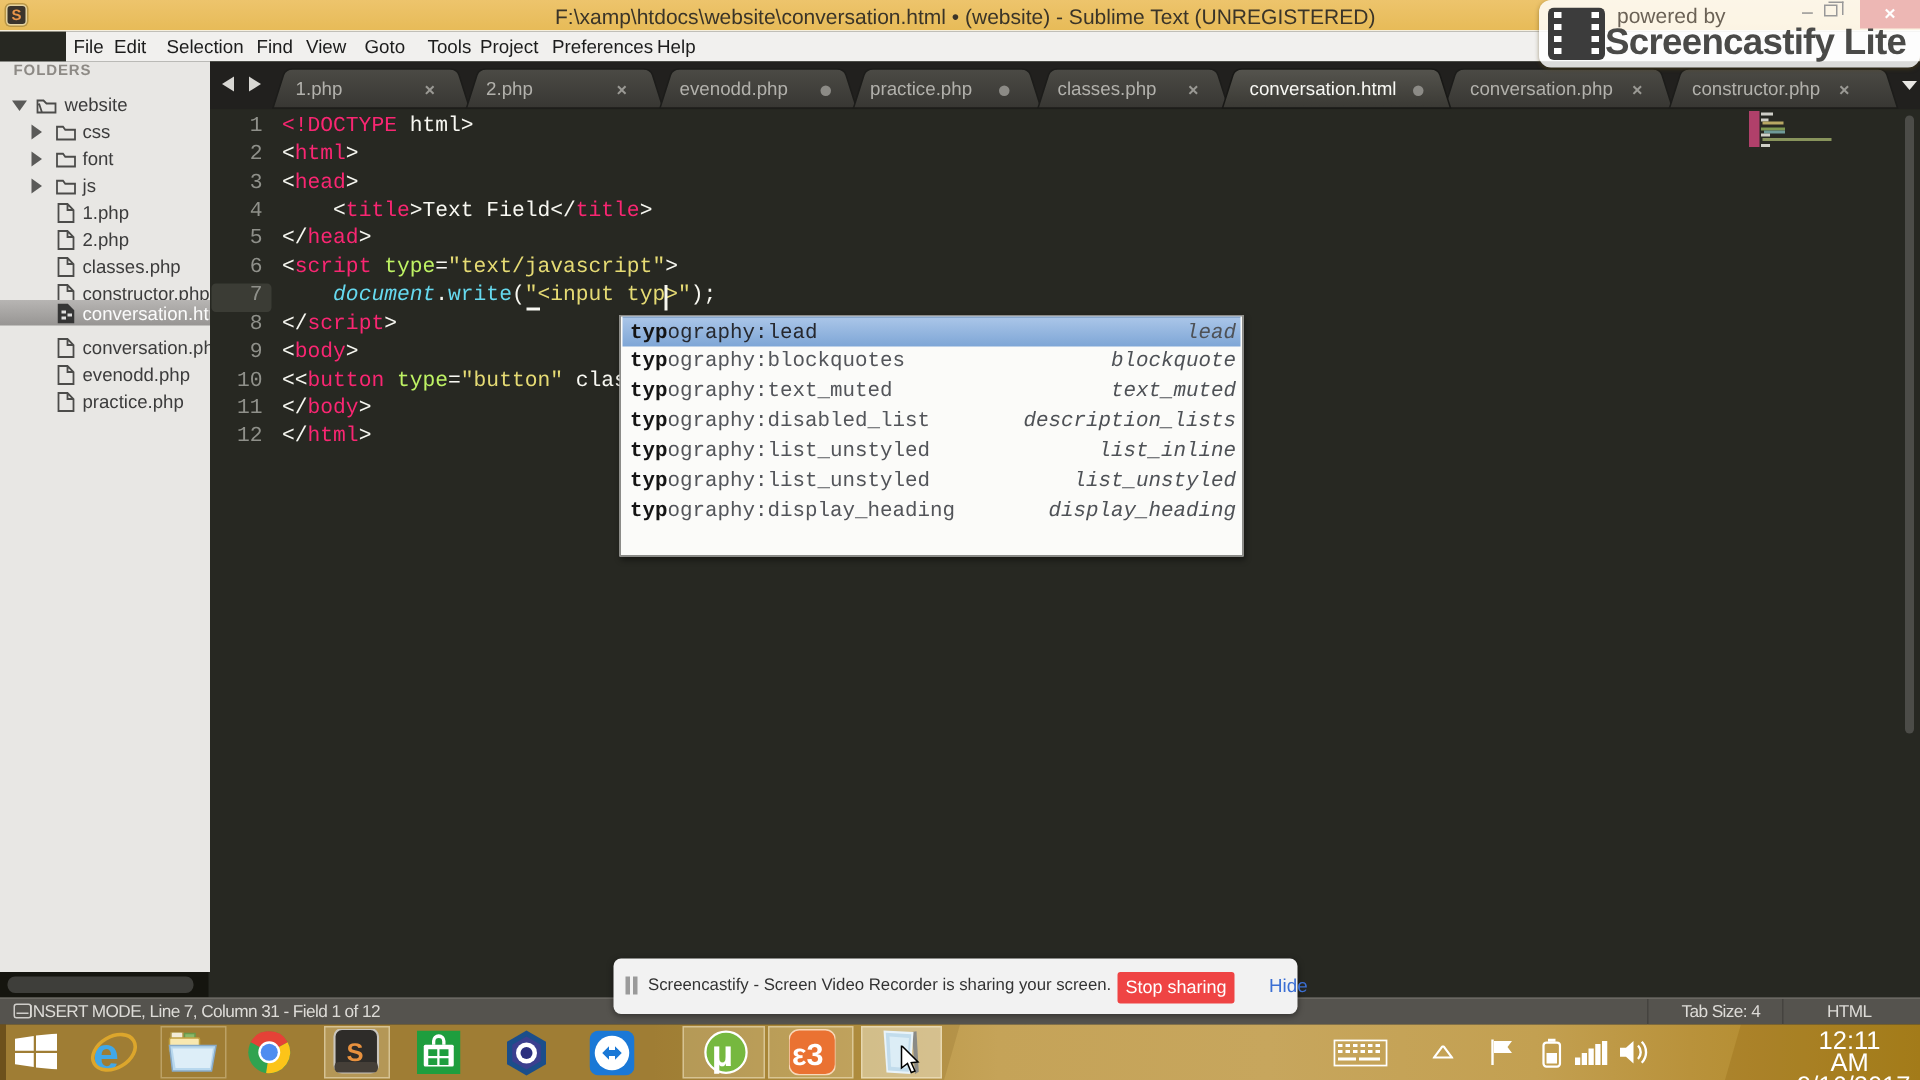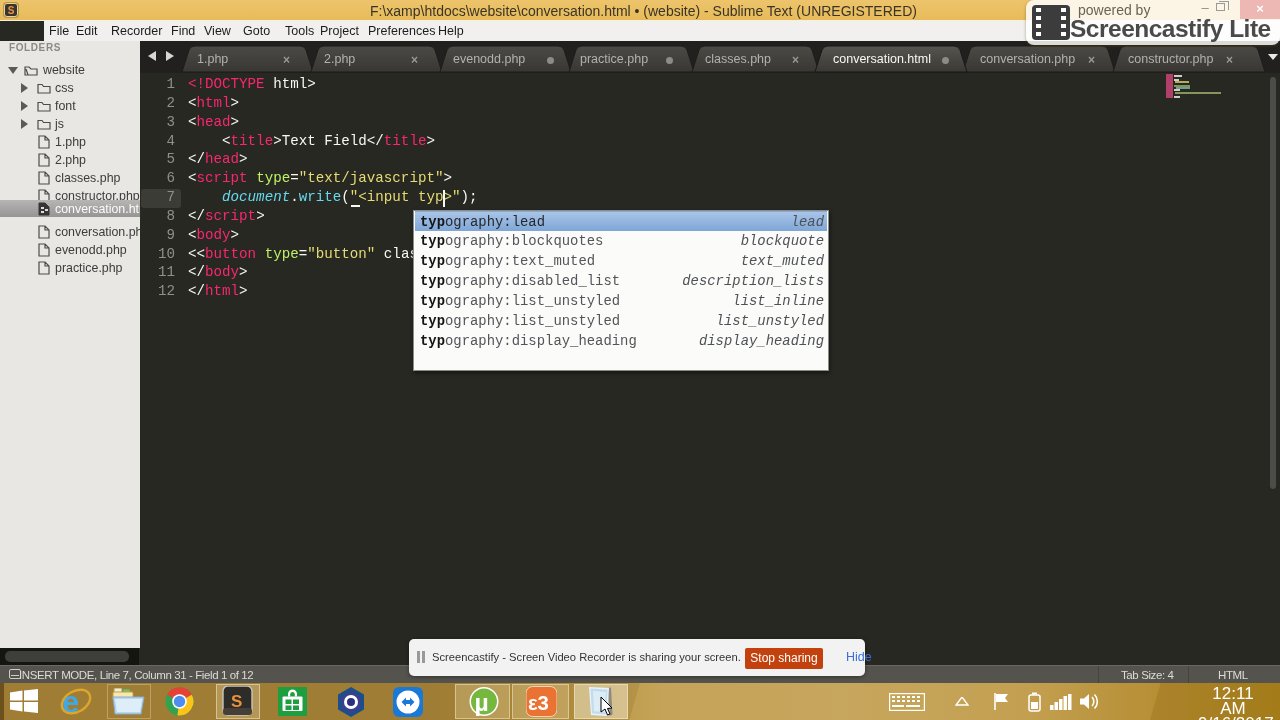--- a/index.html
+++ b/index.html
@@ -71,21 +71,21 @@
   #statusbar .vline { position:absolute; top:0; width:1px; height:18px; background:#45433f; }
   #st-ico { left:9px; top:3px; width:12px; height:10px; border:1px solid #cfcdc9; border-radius:2px; }
   #st-ico::after { content:""; position:absolute; left:1px; right:1px; bottom:2px; height:1px; background:#cfcdc9; }
 
   
   #sharebar { left:409px; top:639px; width:456px; height:37px; background:#f2f2f2;
     border-radius:5px; box-shadow:0 1px 4px rgba(0,0,0,0.4); }
   #sharebar .pse { position:absolute; left:8px; top:12px; width:3px; height:12px; background:#9a9a9a; }
   #sharebar .pse2 { left:13px; }
   #sharetext { position:absolute; left:23px; top:12px; font-size:11.2px; color:#333; }
-  #stopbtn { position:absolute; left:336px; top:9px; width:78px; height:21px; background:#c2410c;
+  #stopbtn { position:absolute; left:336px; top:9px; width:78px; height:21px; background:#ef4444;
     border-radius:2px; color:#fff; font-size:12px; text-align:center; line-height:21px; }
   #hidelink { position:absolute; left:427px; top:11px; font-size:12.5px; color:#3b6fd4;margin-left:10px; }
 
   
   #taskbar { left:0; top:683px; width:1280px; height:37px;
     background:linear-gradient(90deg,#a9873b 0%,#a9873b 34%,#b6933f 42%,#c5a358 52%,#c7a65d 66%,#c3a051 80%,#b9923b 88%,#ac861f 100%); }
   .slot { position:absolute; top:1px; height:35px; border:1px solid rgba(255,246,220,0.45); }
   .slot.hl { background:rgba(255,244,210,0.22); }
   .ticon { position:absolute; top:4px; }
   #clock { position:absolute; right:12px; top:3px; width:70px; text-align:center; font-size:17px; color:#fff; line-height:15px; }
@@ -105,21 +105,21 @@
 </head>
 <body>
 
 <div class="abs" id="titlebar"></div>
 <div class="abs" id="subl-ico">S</div>
 <div class="abs" id="titletext">F:\xamp\htdocs\website\conversation.html • (website) - Sublime Text (UNREGISTERED)</div>
 
 <div class="abs" id="menubar">
   <span style="left:5px">File</span>
   <span style="left:32px">Edit</span>
-  <span style="left:67px">Recorder</span>
+  <span style="left:67px">Selection</span>
   <span style="left:127px">Find</span>
   <span style="left:160px">View</span>
   <span style="left:199px">Goto</span>
   <span style="left:241px">Tools</span>
   <span style="left:276px">Project</span>
   <span style="left:324px">Preferences</span>
   <span style="left:394px">Help</span>
 </div>
 
 <div class="abs" id="sidebar">

